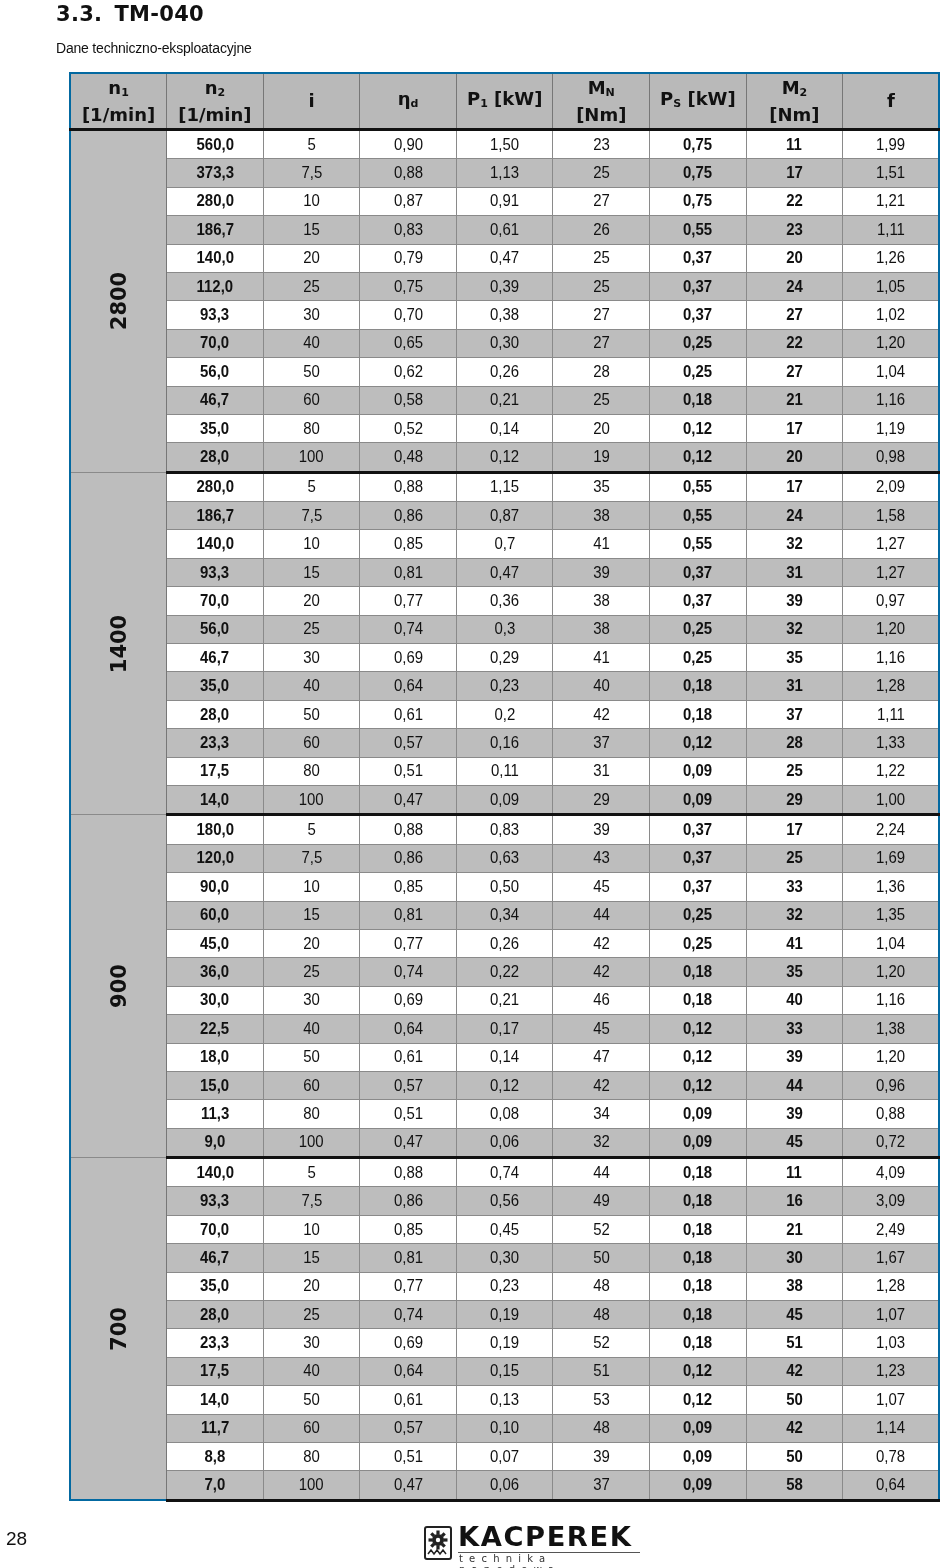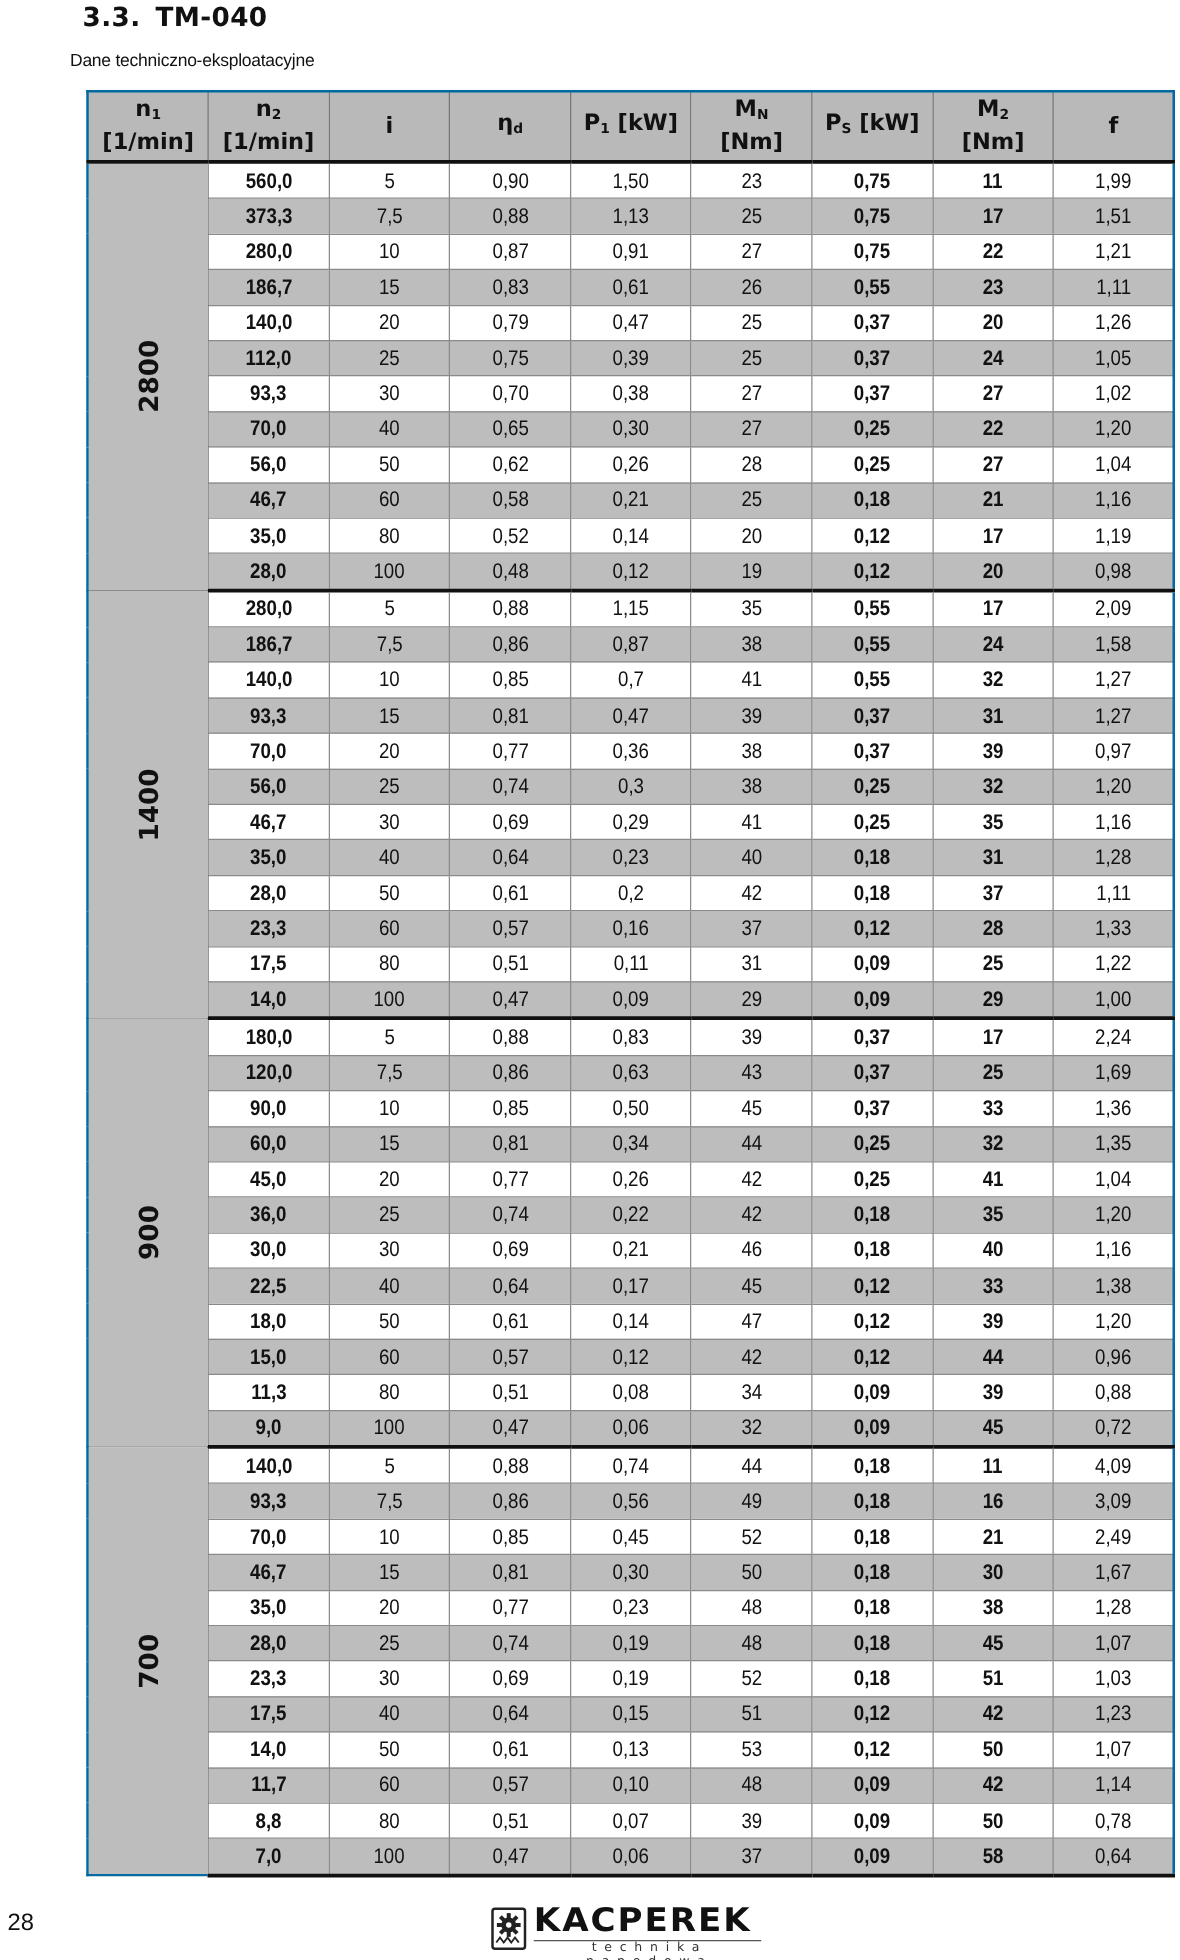--- a/index.html
+++ b/index.html
@@ -1,18 +1,18 @@
 <!DOCTYPE html>
 <html><head>
 <meta charset="utf-8">
 <style>
   html, body { margin: 0; padding: 0; background: #ffffff; }
   body { width: 944px; height: 1568px; position: relative; overflow: hidden;
          font-family: "DejaVu Sans", sans-serif; color: #111; }
-  .section-title { position: absolute; left: 66px; top: 2px; font-size: 21px; font-weight: bold;
+  .section-title { position: absolute; left: 56px; top: 2px; font-size: 21px; font-weight: bold;
                    letter-spacing: 0.3px; }
   .section-title .num { margin-right: 12px; }
   .subtitle { position: absolute; left: 56px; top: 40px; font-size: 14px; font-family: "Liberation Sans", sans-serif;
               letter-spacing: -0.2px; }
   table.specs { position: absolute; left: 69px; top: 72px; width: 870px; border-collapse: collapse;
                 table-layout: fixed; border: 2px solid #0369a1; }
   table.specs col.c { width: 96.6px; }
   table.specs th { background: #b9b9b9; height: 54px; border: 1px solid #777; border-bottom: 3px solid #111;
                    font-weight: bold; font-size: 18px; line-height: 22px; padding: 0; text-align: center;
                    font-family: "DejaVu Sans", sans-serif; }
@@ -21,21 +21,21 @@
                    font-family: "Liberation Sans", sans-serif; font-size: 17px; transform-origin: center; }
   table.specs td span.v { display: inline-block; transform: scaleX(0.88); }
   table.specs tr.odd td.d { background: #ffffff; }
   table.specs tr.even td.d { background: #bdbdbd; }
   td.n1 { background: #bdbdbd; border-right: 1px solid #777 !important; position: relative; }
   td.n1 .rot { position: absolute; left: 50%; top: 50%; transform: translate(-50%, -50%) rotate(-90deg);
                font-family: "DejaVu Sans", sans-serif; font-weight: bold; font-size: 21px; white-space: nowrap; }
   td.b { font-weight: bold; }
   tr.group-end td { border-bottom: 3px solid #111; }
   .page-number { position: absolute; left: 6px; top: 1528px; font-size: 19px; font-family: "Liberation Sans", sans-serif; }
-  .logo { position: absolute; left: 391px; top: 1522px; width: 220px; height: 44px; text-align: center; }
+  .logo { position: absolute; left: 422px; top: 1522px; width: 220px; height: 44px; }
   .logo .mark { position: absolute; left: 2px; top: 4px; width: 28px; height: 34px; border: 2px solid #222;
                 border-radius: 3px; box-sizing: border-box; display: flex; align-items: center; justify-content: center; }
   .logo .brand { position: absolute; left: 36px; top: 0px; font-family: "DejaVu Sans", sans-serif; font-weight: bold;
                  font-size: 26px; letter-spacing: 1.5px; transform: scaleX(1.05); transform-origin: left; }
   .logo .rule { position: absolute; left: 36px; top: 30px; width: 182px; height: 1px; background: #555; }
   .logo .tagline { position: absolute; left: 37px; top: 31px; font-family: "DejaVu Sans", sans-serif; font-size: 10px;
                    letter-spacing: 6.2px; color: #333; }
 </style>
 </head>
 <body>

